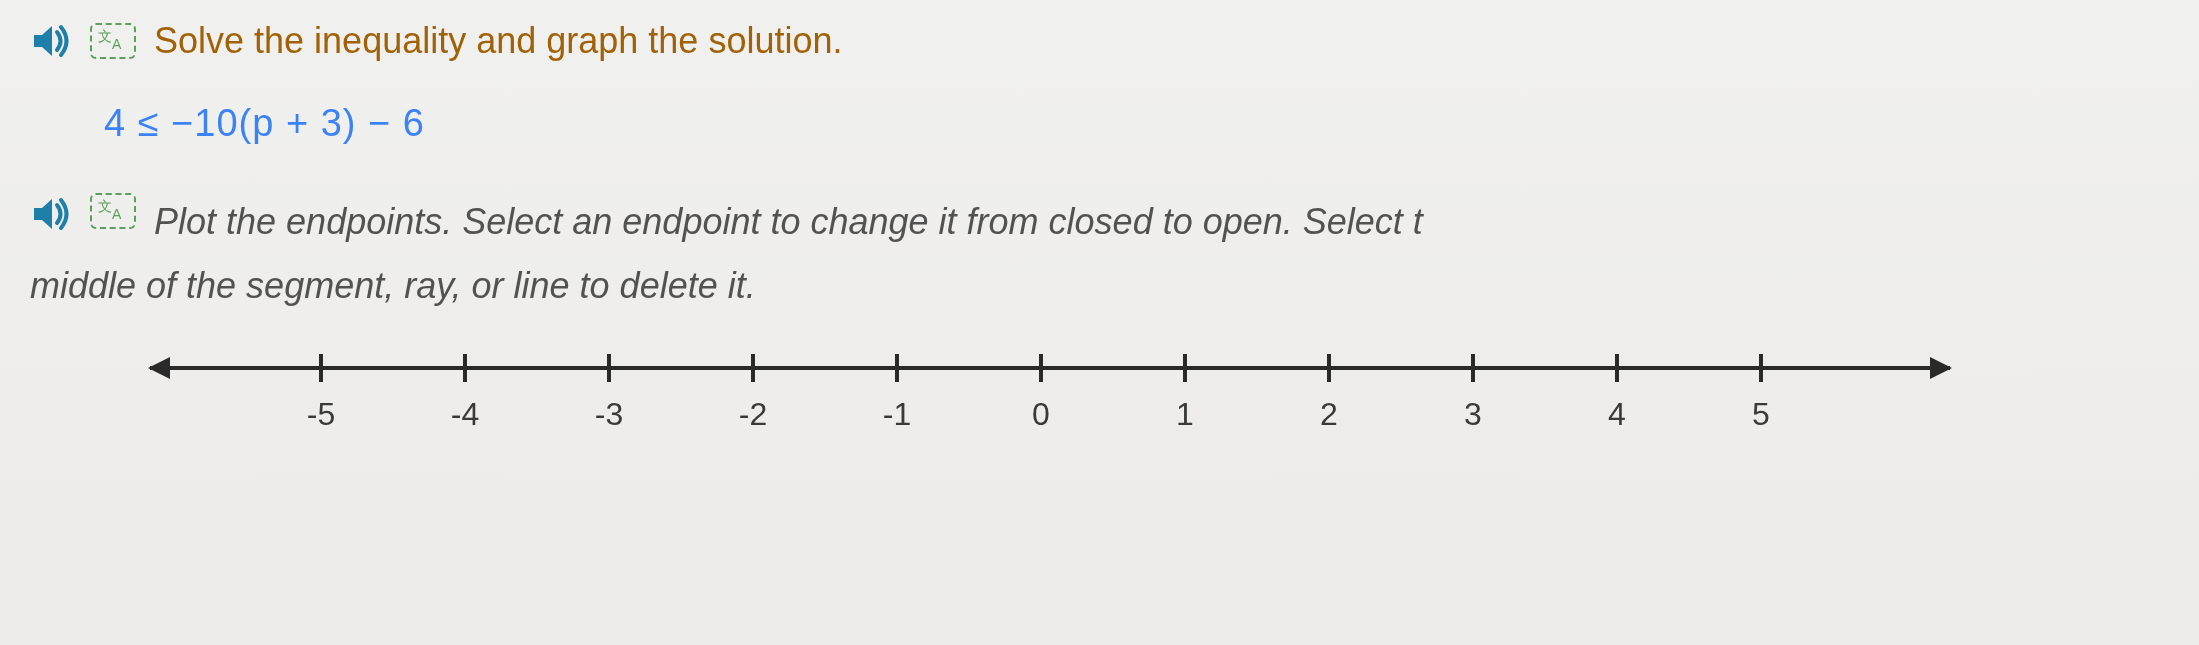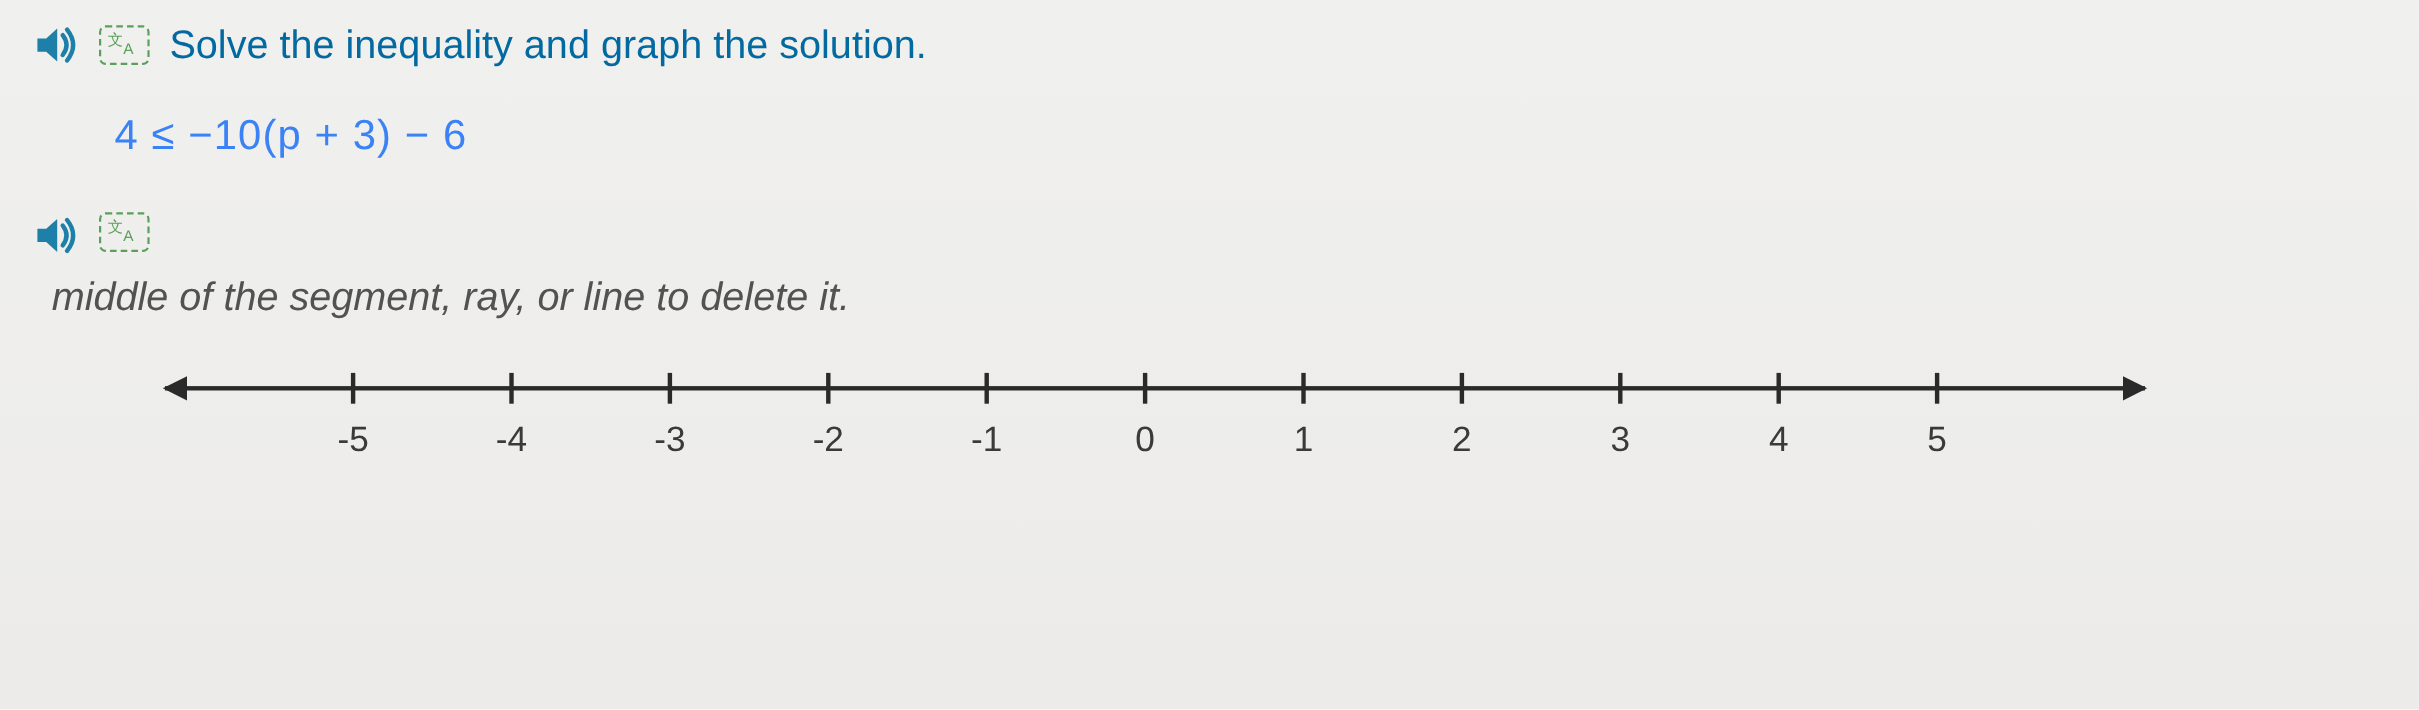--- a/index.html
+++ b/index.html
@@ -28,21 +28,21 @@
       border: 2px dashed #5aa05a;
       border-radius: 6px;
       padding: 2px 6px;
       font-size: 22px;
       color: #5aa05a;
       line-height: 1;
       position: relative;
     }
     .prompt-text {
       font-size: 36px;
-      color: #0369a1;
+      color: #a16207;
       font-weight: 500;
     }
     .inequality {
       font-size: 38px;
       color: #3b82f6;
       margin: 40px 0 48px 74px;
       letter-spacing: 1px;
     }
     .instruction-row {
       display: flex;
@@ -138,22 +138,23 @@
       <path d="M27 12 Q34 21 27 30" stroke="#1e7fa8" stroke-width="4" fill="none" stroke-linecap="round"></path>
       <path d="M31 7 Q42 21 31 35" stroke="#1e7fa8" stroke-width="4" fill="none" stroke-linecap="round"></path>
     </svg>
   </span>
   <span class="translate-icon">
     <svg width="30" height="24" viewBox="0 0 30 24">
       <text x="0" y="14" font-size="14" fill="#5aa05a" font-family="Arial">文</text>
       <text x="14" y="22" font-size="14" fill="#5aa05a" font-family="Arial">A</text>
     </svg>
   </span>
+  <span class="instruction-text">Plot the endpoints. Select an endpoint to change it from closed to open. Select t</span>
 </div>
-<div class="instruction-text" style="margin-left:17px;">middle of the segment, ray, or line to delete it.</div>
+<div class="instruction-text" style="margin-left:0px;">middle of the segment, ray, or line to delete it.</div>
 
 <div class="numberline-container">
   <div class="numberline" id="numberline">
     <div class="arrow-left"></div>
     <div class="axis-line"></div>
     <div class="arrow-right"></div>
   <div class="tick" style="left: 9.5%;"></div>
       <div class="tick-label" style="left: 9.5%;">-5</div>
       <div class="tick" style="left: 17.5%;"></div>
       <div class="tick-label" style="left: 17.5%;">-4</div>

